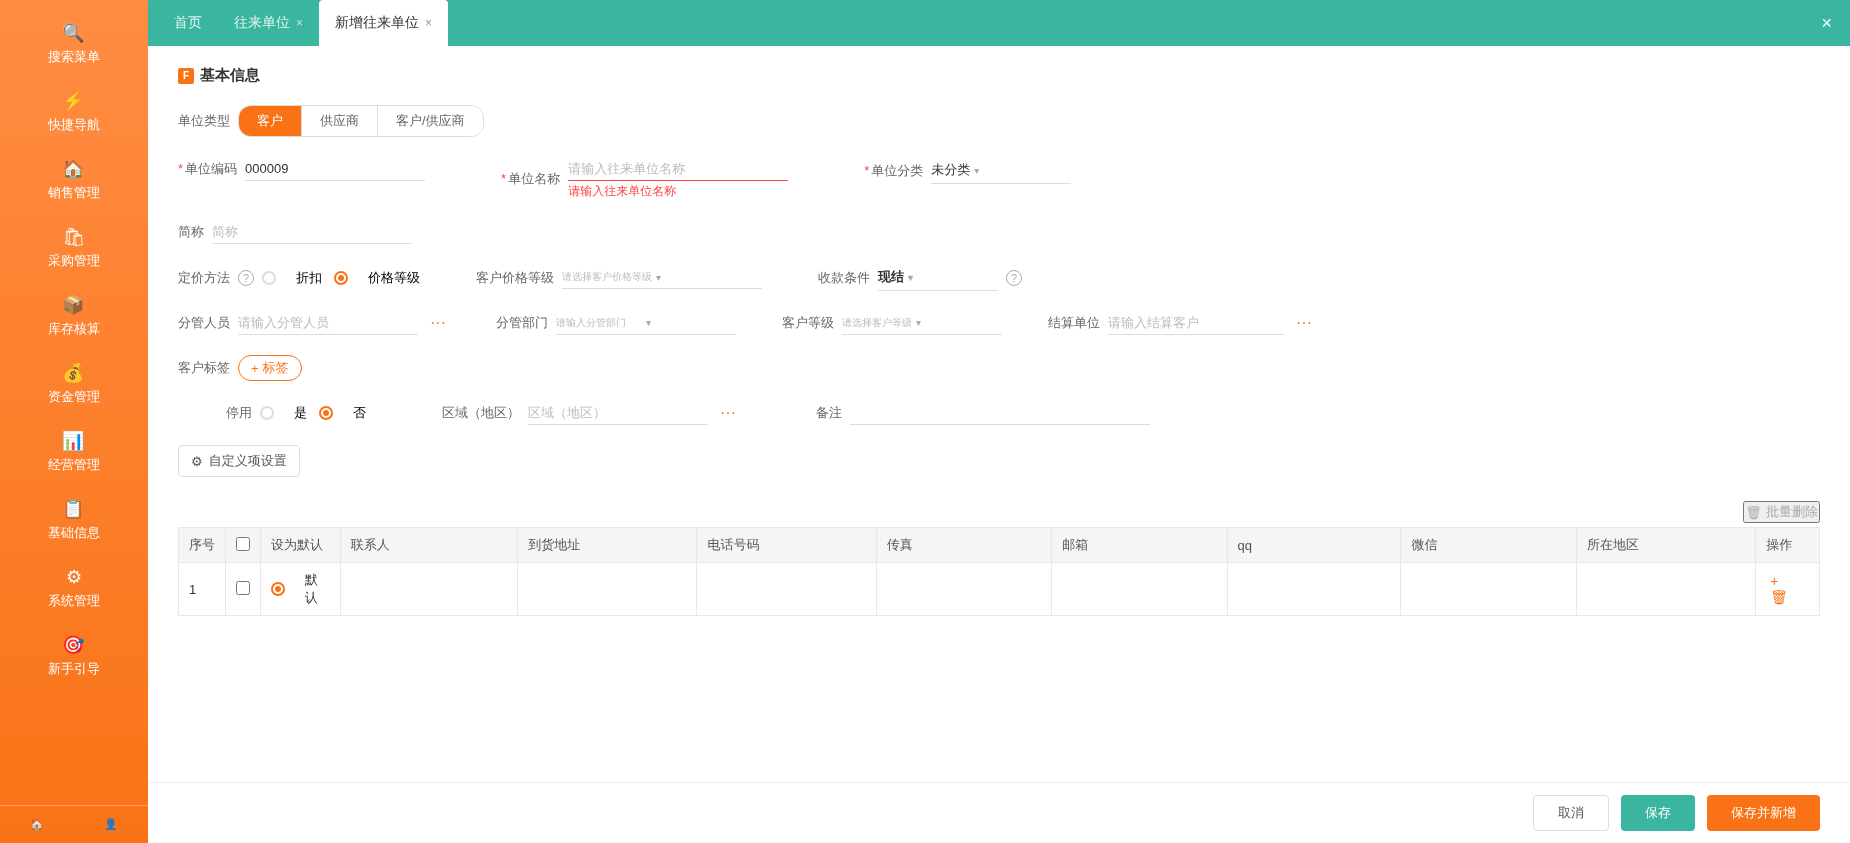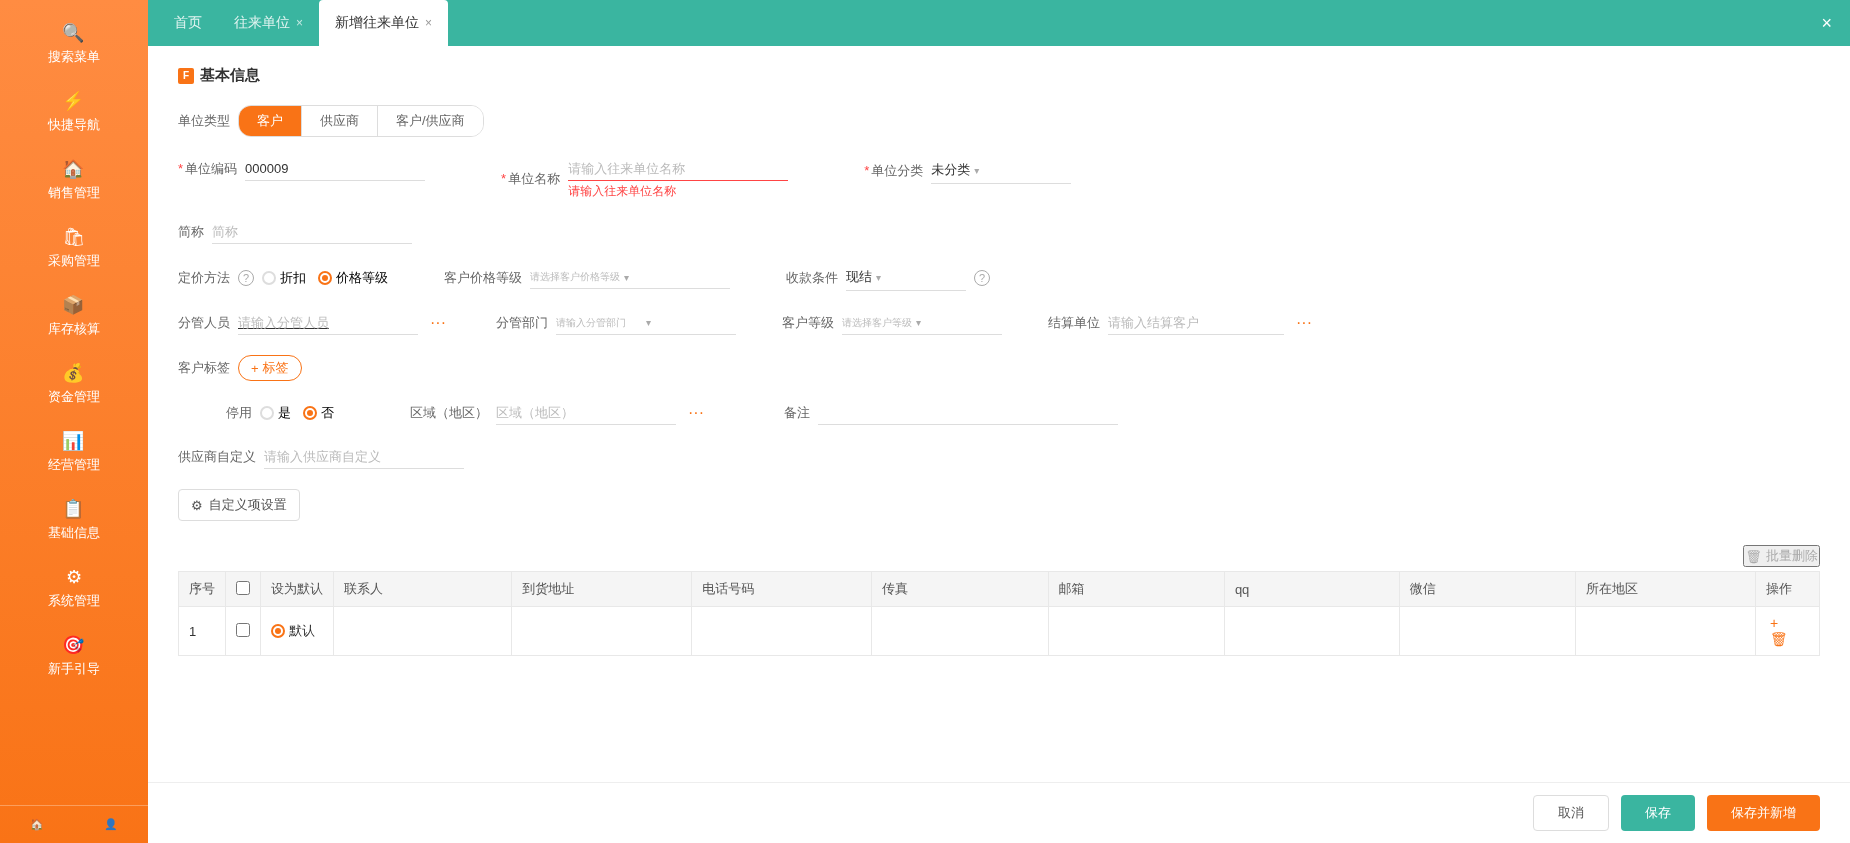--- a/index.html
+++ b/index.html
@@ -209,21 +209,21 @@
 
     
     .radio-group {
       display: flex;
       align-items: center;
       gap: 12px;
     }
     .radio-item {
       display: flex;
       align-items: center;
-      gap: 4px;
+      gap: 20px;
       cursor: pointer;
       font-size: 13px;
     }
     .radio-circle {
       width: 14px;
       height: 14px;
       border-radius: 50%;
       border: 2px solid #ddd;
       display: flex;
       align-items: center;
@@ -520,32 +520,32 @@
         <div class="form-field">
           <span class="field-label">客户价格等级</span>
           <div class="form-select" style="min-width:200px;">
             <span class="select-placeholder">请选择客户价格等级</span>
             <span class="chevron">▾</span>
           </div>
         </div>
         <div style="width:40px;"></div>
         <div class="form-field">
           <span class="field-label">收款条件</span>
-          <div class="form-select" style="min-width:120px;">
+          <div class="form-select" style="min-width:120px;font-weight:bold;">
             <span>现结</span>
             <span class="chevron">▾</span>
           </div>
           <span class="help-icon">?</span>
         </div>
       </div>
 
       <div class="form-row" style="align-items:center;">
         <div class="form-field">
           <span class="field-label">分管人员</span>
-          <input class="form-input" placeholder="请输入分管人员" style="min-width: 180px; text-decoration: underline;">
+          <input class="form-input" placeholder="请输入分管人员" style="min-width: 180px;">
           <span class="more-btn">···</span>
         </div>
         <div style="width:30px;"></div>
         <div class="form-field">
           <span class="field-label">分管部门</span>
           <div class="form-select" style="min-width:180px;gap:20px;">
             <span class="select-placeholder">请输入分管部门</span>
             <span class="chevron">▾</span>
           </div>
         </div>
@@ -595,26 +595,20 @@
           <input class="form-input" placeholder="区域（地区）" style="min-width: 180px;">
           <span class="more-btn">···</span>
         </div>
         <div style="width:60px;"></div>
         <div class="form-field">
           <span class="field-label">备注</span>
           <input class="form-input" style="min-width: 300px;">
         </div>
       </div>
 
-      <div class="form-row">
-        <div class="form-field">
-          <span class="field-label">供应商自定义</span>
-          <input class="form-input" placeholder="请输入供应商自定义" style="min-width: 200px;">
-        </div>
-      </div>
 
       <div style="margin-bottom:8px;">
         <button class="custom-btn">
           <span>⚙</span>
           <span>自定义项设置</span>
         </button>
       </div>
 
       <div class="batch-delete">
         <button class="batch-delete-btn">

